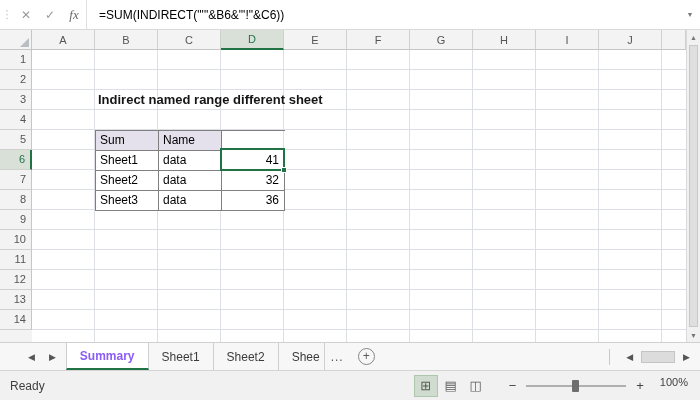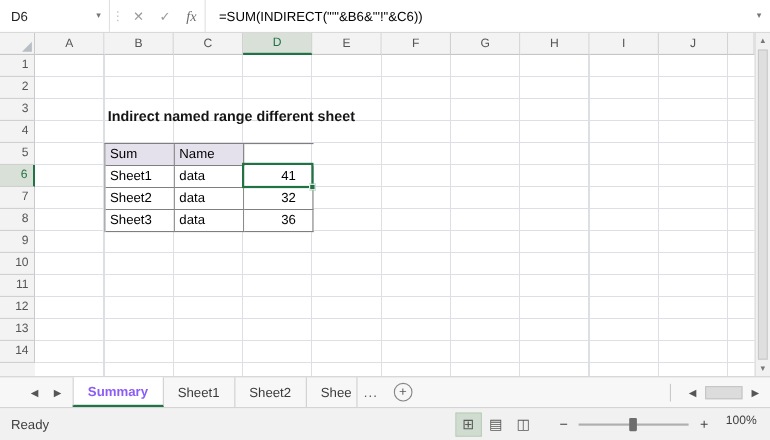--- a/index.html
+++ b/index.html
@@ -26,26 +26,26 @@
   .ch.sel { background: #D8E0D8; color: #217346; border-bottom: 2px solid #217346; }
   .ch.fill { flex: 1; width: auto; }
   .row-headers { position: absolute; left: 0; top: 20px; width: 32px; height: 292px; background: #F3F3F3; overflow: hidden; }
   .rh { width: 32px; height: 20px; line-height: 19px; text-align: right; padding-right: 5px; font-size: 11px; color: #555; background: #F3F3F3; border-right: 1px solid #C6C6C6; border-bottom: 1px solid #D0D0D0; cursor: pointer; }
   .rh.sel { background: #D8E0D8; color: #217346; border-right: 2px solid #217346; }
   .cells { position: absolute; left: 32px; top: 20px; width: 654px; height: 292px; background-color: #FFFFFF;
     background-image:
       repeating-linear-gradient(to right, transparent 0px, transparent 62px, #DCE0E4 62px, #DCE0E4 63px),
       repeating-linear-gradient(to bottom, transparent 0px, transparent 19px, #DCE0E4 19px, #DCE0E4 20px);
     overflow: hidden; cursor: cell; }
-  .sheet-title { position: absolute; left: 66px; top: 46px; height: 20px; line-height: 20px; font-weight: bold; font-size: 13px; color: #151515; white-space: nowrap; }
+  .sheet-title { position: absolute; left: 66px; top: 40px; height: 20px; line-height: 20px; font-weight: bold; font-size: 13px; color: #151515; white-space: nowrap; }
   .xl-table { position: absolute; left: 63px; top: 80px; border-left: 1px solid #7F7F7F; border-top: 1px solid #7F7F7F; }
   .trow { display: flex; }
   .tcell { width: 63px; height: 20px; line-height: 19px; padding-left: 4px; font-size: 12px; color: #000; background: #fff; border-right: 1px solid #7F7F7F; border-bottom: 1px solid #7F7F7F; overflow: hidden; white-space: nowrap; }
   .tcell.th { background: #E4E0EC; }
-  .tcell.num { text-align: right; padding-right: 15px; padding-left: 0; }
+  .tcell.num { text-align: right; padding-right: 5px; padding-left: 0; }
   .sel-box { position: absolute; left: 188px; top: 98px; width: 65px; height: 23px; border: 2px solid #217346; pointer-events: none; }
   .fill-handle { position: absolute; right: -4px; bottom: -4px; width: 6px; height: 6px; background: #217346; border: 1px solid #FFFFFF; pointer-events: auto; cursor: crosshair; }
   .vscroll { position: absolute; right: 0; top: 0; width: 14px; height: 312px; background: #F1F1F1; border-left: 1px solid #D9D9D9; display: flex; flex-direction: column; }
   .vs-btn { height: 14px; display: flex; align-items: center; justify-content: center; font-size: 7px; color: #777; cursor: pointer; }
   .vs-thumb { flex: 1; margin: 1px 2px; background: #DFDFDF; border: 1px solid #C8C8C8; cursor: grab; }
 
   
   .tab-bar { position: absolute; top: 342px; left: 0; right: 0; height: 28px; background: #F7F7F7; border-top: 1px solid #D0D0D0; display: flex; align-items: stretch; }
   .tab-nav { display: flex; align-items: center; gap: 14px; padding: 0 10px 0 28px; }
   .tnav { font-size: 9px; color: #555; cursor: pointer; }
@@ -70,24 +70,20 @@
   .zoom-track { position: relative; width: 100px; height: 2px; background: #AFAFAF; margin: 0 10px; cursor: pointer; }
   .zoom-thumb { position: absolute; left: 46px; top: -5px; width: 7px; height: 12px; background: #6E6E6E; border-radius: 1px; cursor: grab; }
   .zoom-label { margin: 0 12px 8px 16px; font-size: 11px; }
 </style>
 </head>
 <body>
 
 <div class="app">
 
   <div class="formula-row">
-    <div class="name-box">
-      <span>D6</span>
-      <span class="nb-arrow">▼</span>
-    </div>
     <div class="grip">⋮</div>
     <div class="fx-btns">
       <span class="fxb">✕</span>
       <span class="fxb">✓</span>
       <span class="fxb fx">fx</span>
     </div>
     <div class="formula-input">=SUM(INDIRECT("'"&amp;B6&amp;"'!"&amp;C6))</div>
     <div class="formula-expand">▼</div>
   </div>
 

